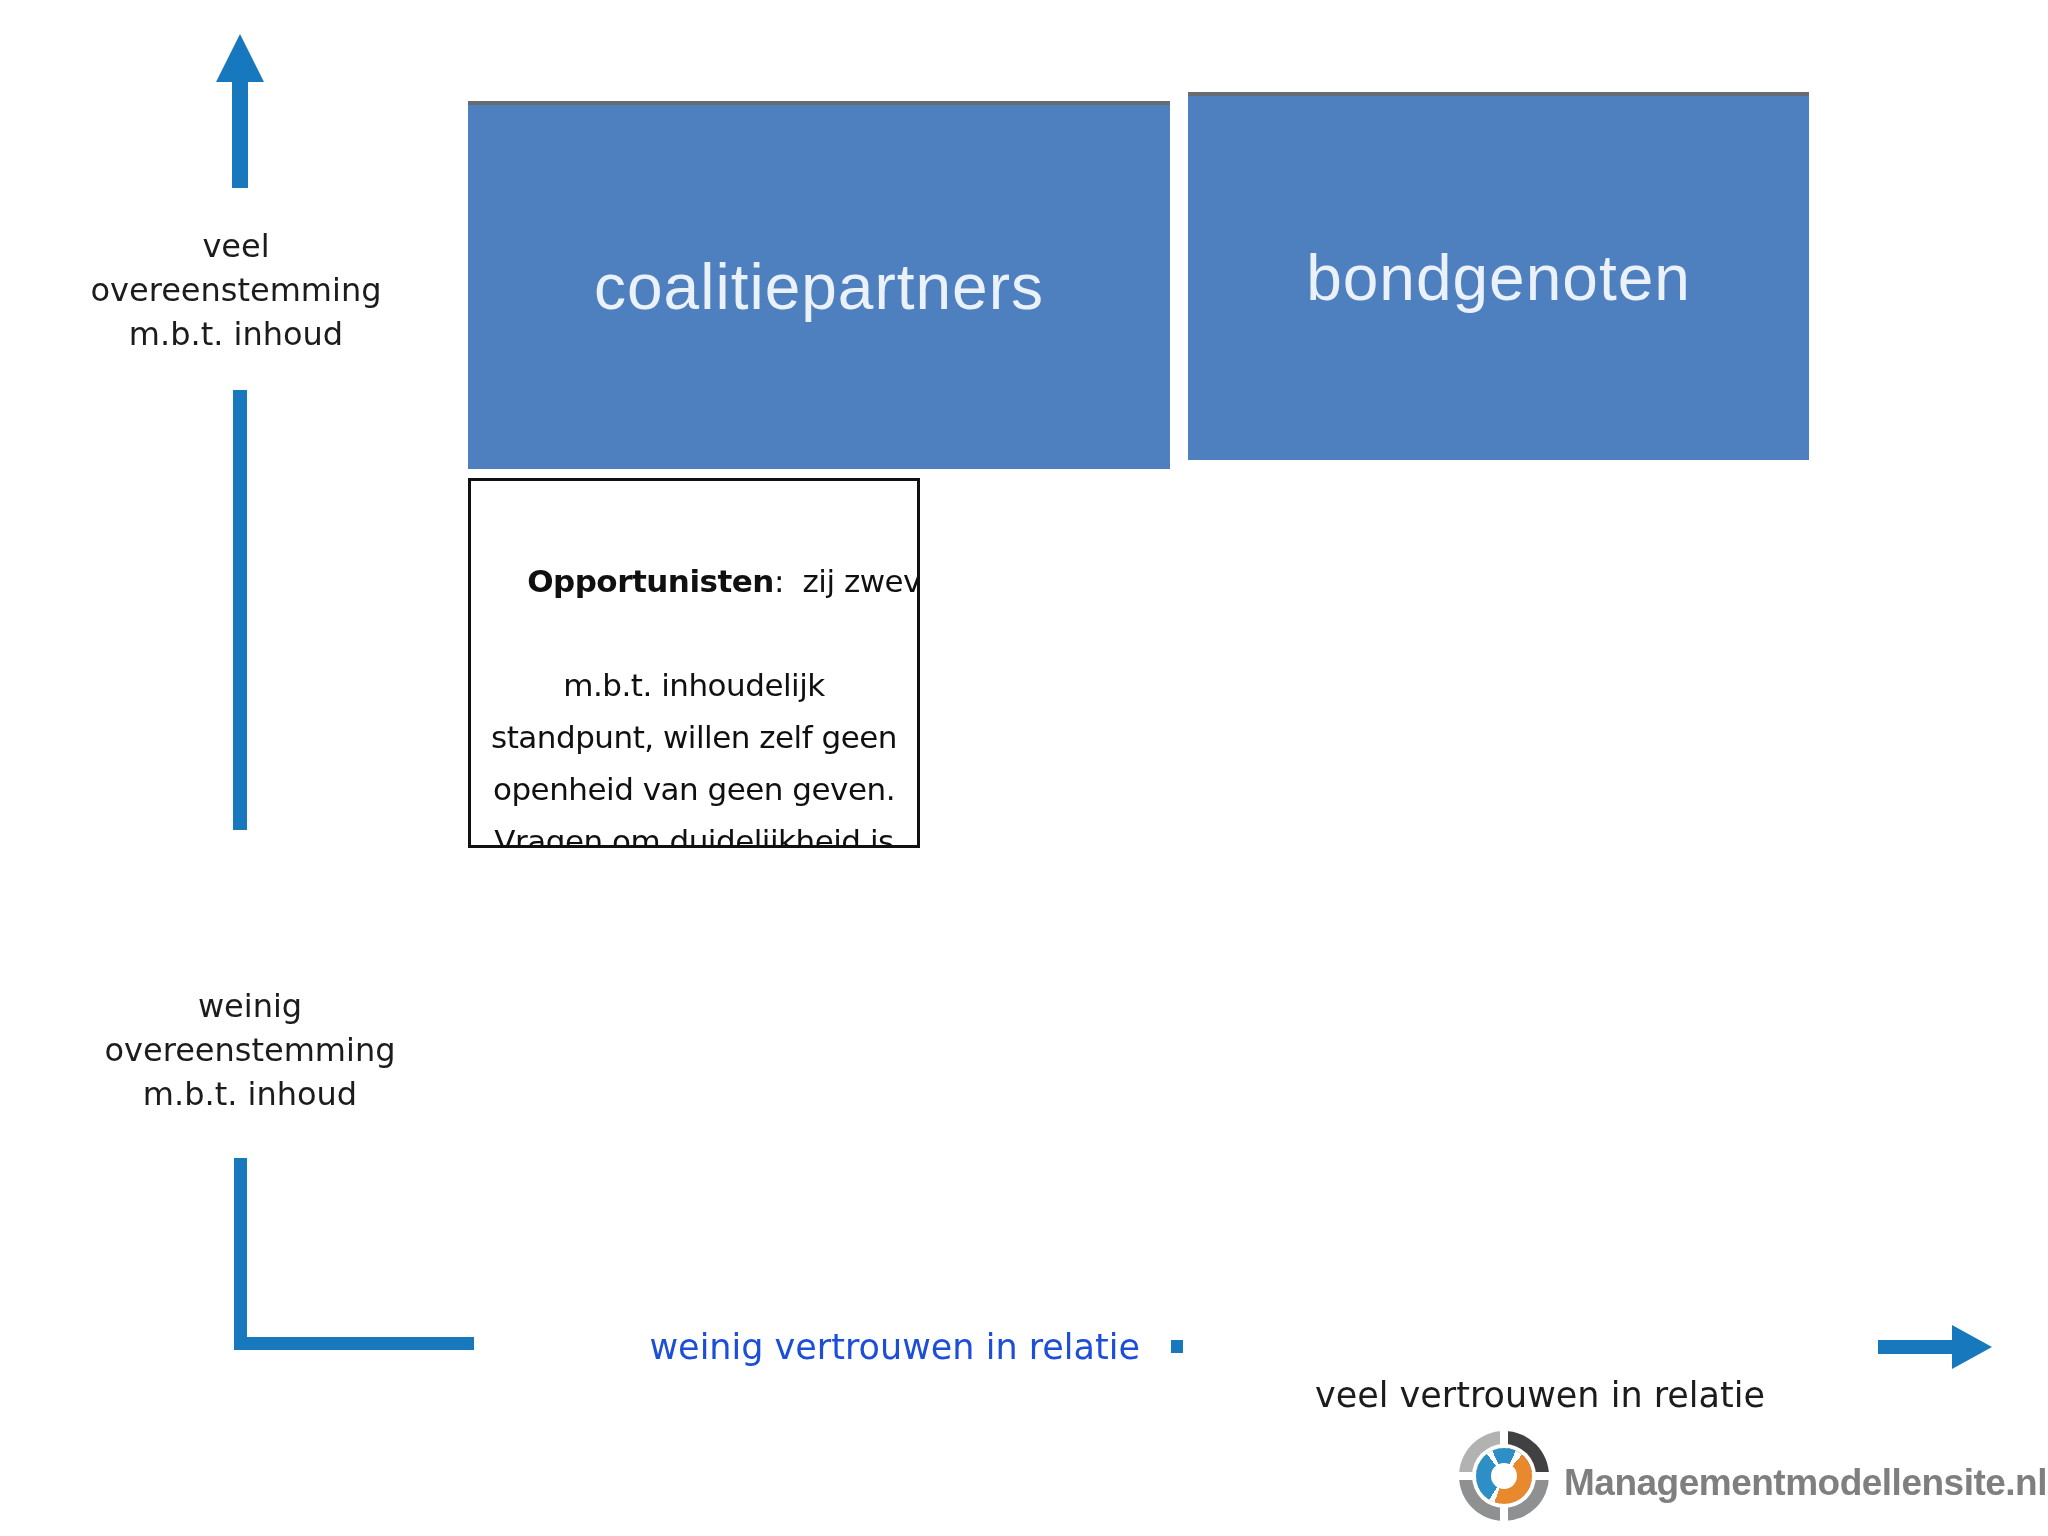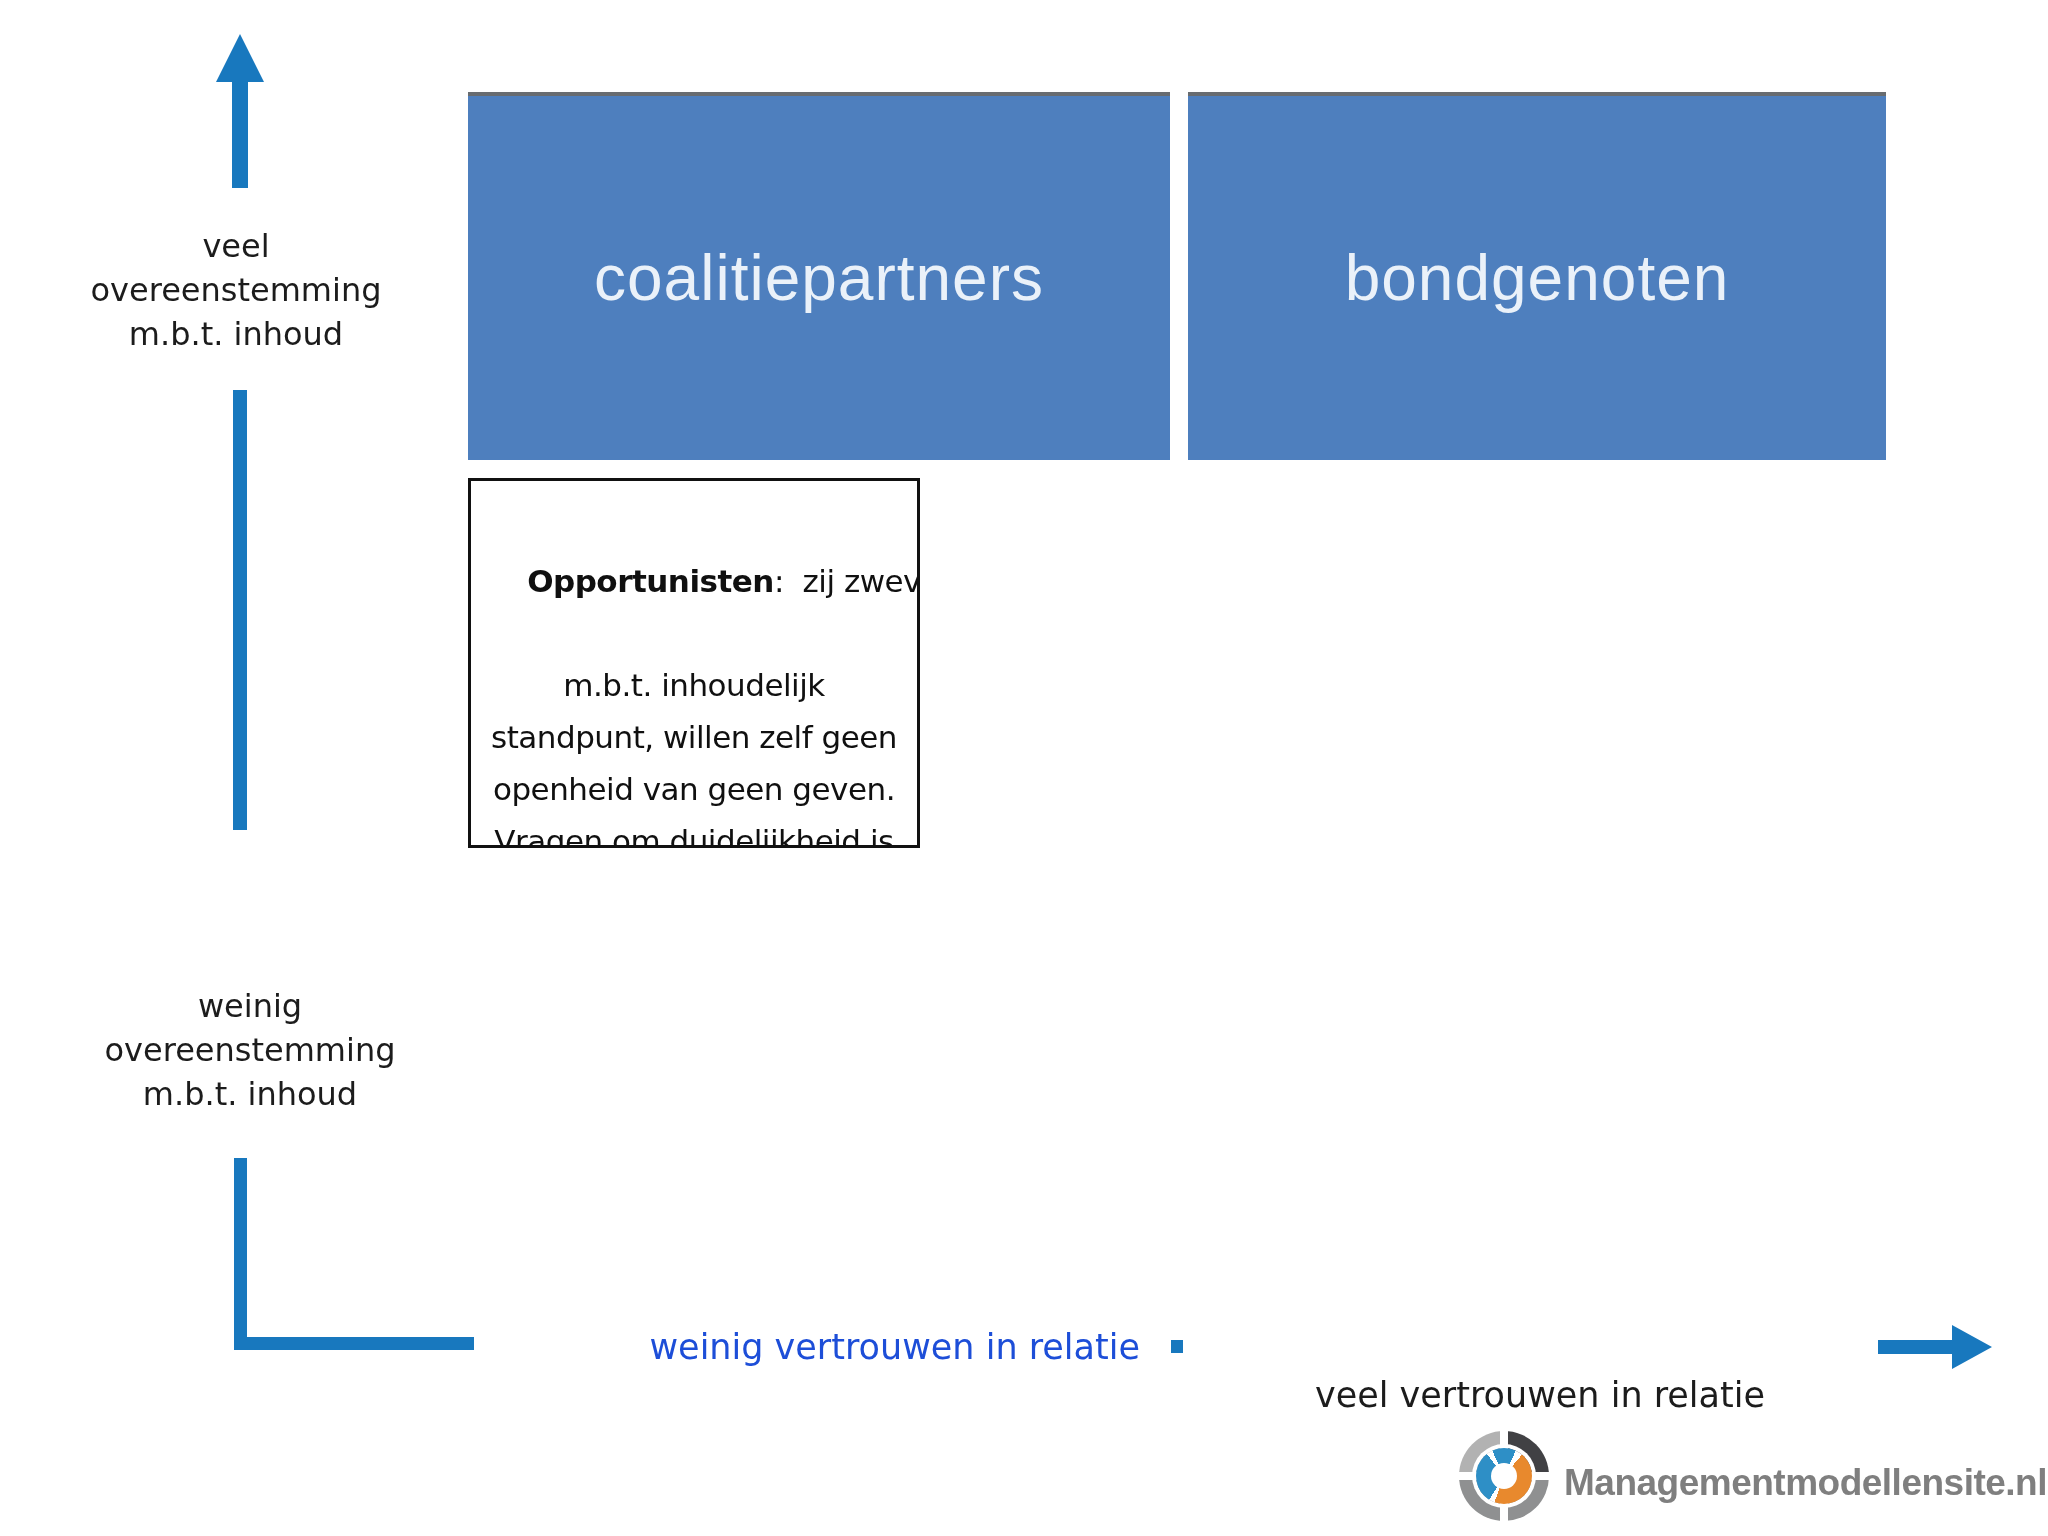--- a/index.html
+++ b/index.html
@@ -12,21 +12,21 @@
   
   .quad{
     background:#4e7fbe;border-top:4px solid #686c70;box-sizing:border-box;
     display:flex;align-items:center;justify-content:center;
   }
   .quad-label{
     font-family:"Liberation Sans","DejaVu Sans",sans-serif;
     font-size:64px;font-weight:400;letter-spacing:1px;color:#eaf1f9;
   }
   .quad1{left:468px;top:92px;width:702px;height:368px;}
-  .quad2{left:1188px;top:92px;width:698px;height:368px;}
+  .quad2{left:1188px;top:92px;width:621px;height:368px;}
 
   
   .note{
     left:468px;top:478px;width:452px;height:370px;box-sizing:border-box;
     background:#ffffff;border:3px solid #111111;text-align:center;
     padding-top:22px;overflow:hidden;
   }
   .note-line{
     font-size:31px;line-height:52px;letter-spacing:-0.5px;white-space:pre;color:#101010;
   }
@@ -90,21 +90,21 @@
 
   <div class="abs axis-label ylab-low" style="color: rgb(28, 28, 28);">
     <div>weinig</div>
     <div>overeenstemming</div>
     <div>m.b.t. inhoud</div>
   </div>
 
   <div class="abs corner-v" style="background-color: rgb(24, 120, 190);"></div>
   <div class="abs corner-h" style="background-color: rgb(24, 120, 190);"></div>
 
-  <div class="abs quad quad1" style="background-color: rgb(78, 127, 190); border-top-color: rgb(104, 108, 112);">
+  <div class="abs quad quad1" style="background-color: rgb(78, 127, 190); border-top-color: rgb(104, 108, 112); margin-top: 9px;">
     <span class="quad-label" style="color: rgb(234, 241, 249);">coalitiepartners</span>
   </div>
   <div class="abs quad quad2" style="background-color: rgb(78, 127, 190); border-top-color: rgb(104, 108, 112);">
     <span class="quad-label" style="color: rgb(234, 241, 249);">bondgenoten</span>
   </div>
 
   <div class="abs note" style="border-color: rgb(17, 17, 17);">
     <div class="note-line">
       <span class="note-term">Opportunisten</span><span>:</span><span>  zij zweven</span>
     </div>

